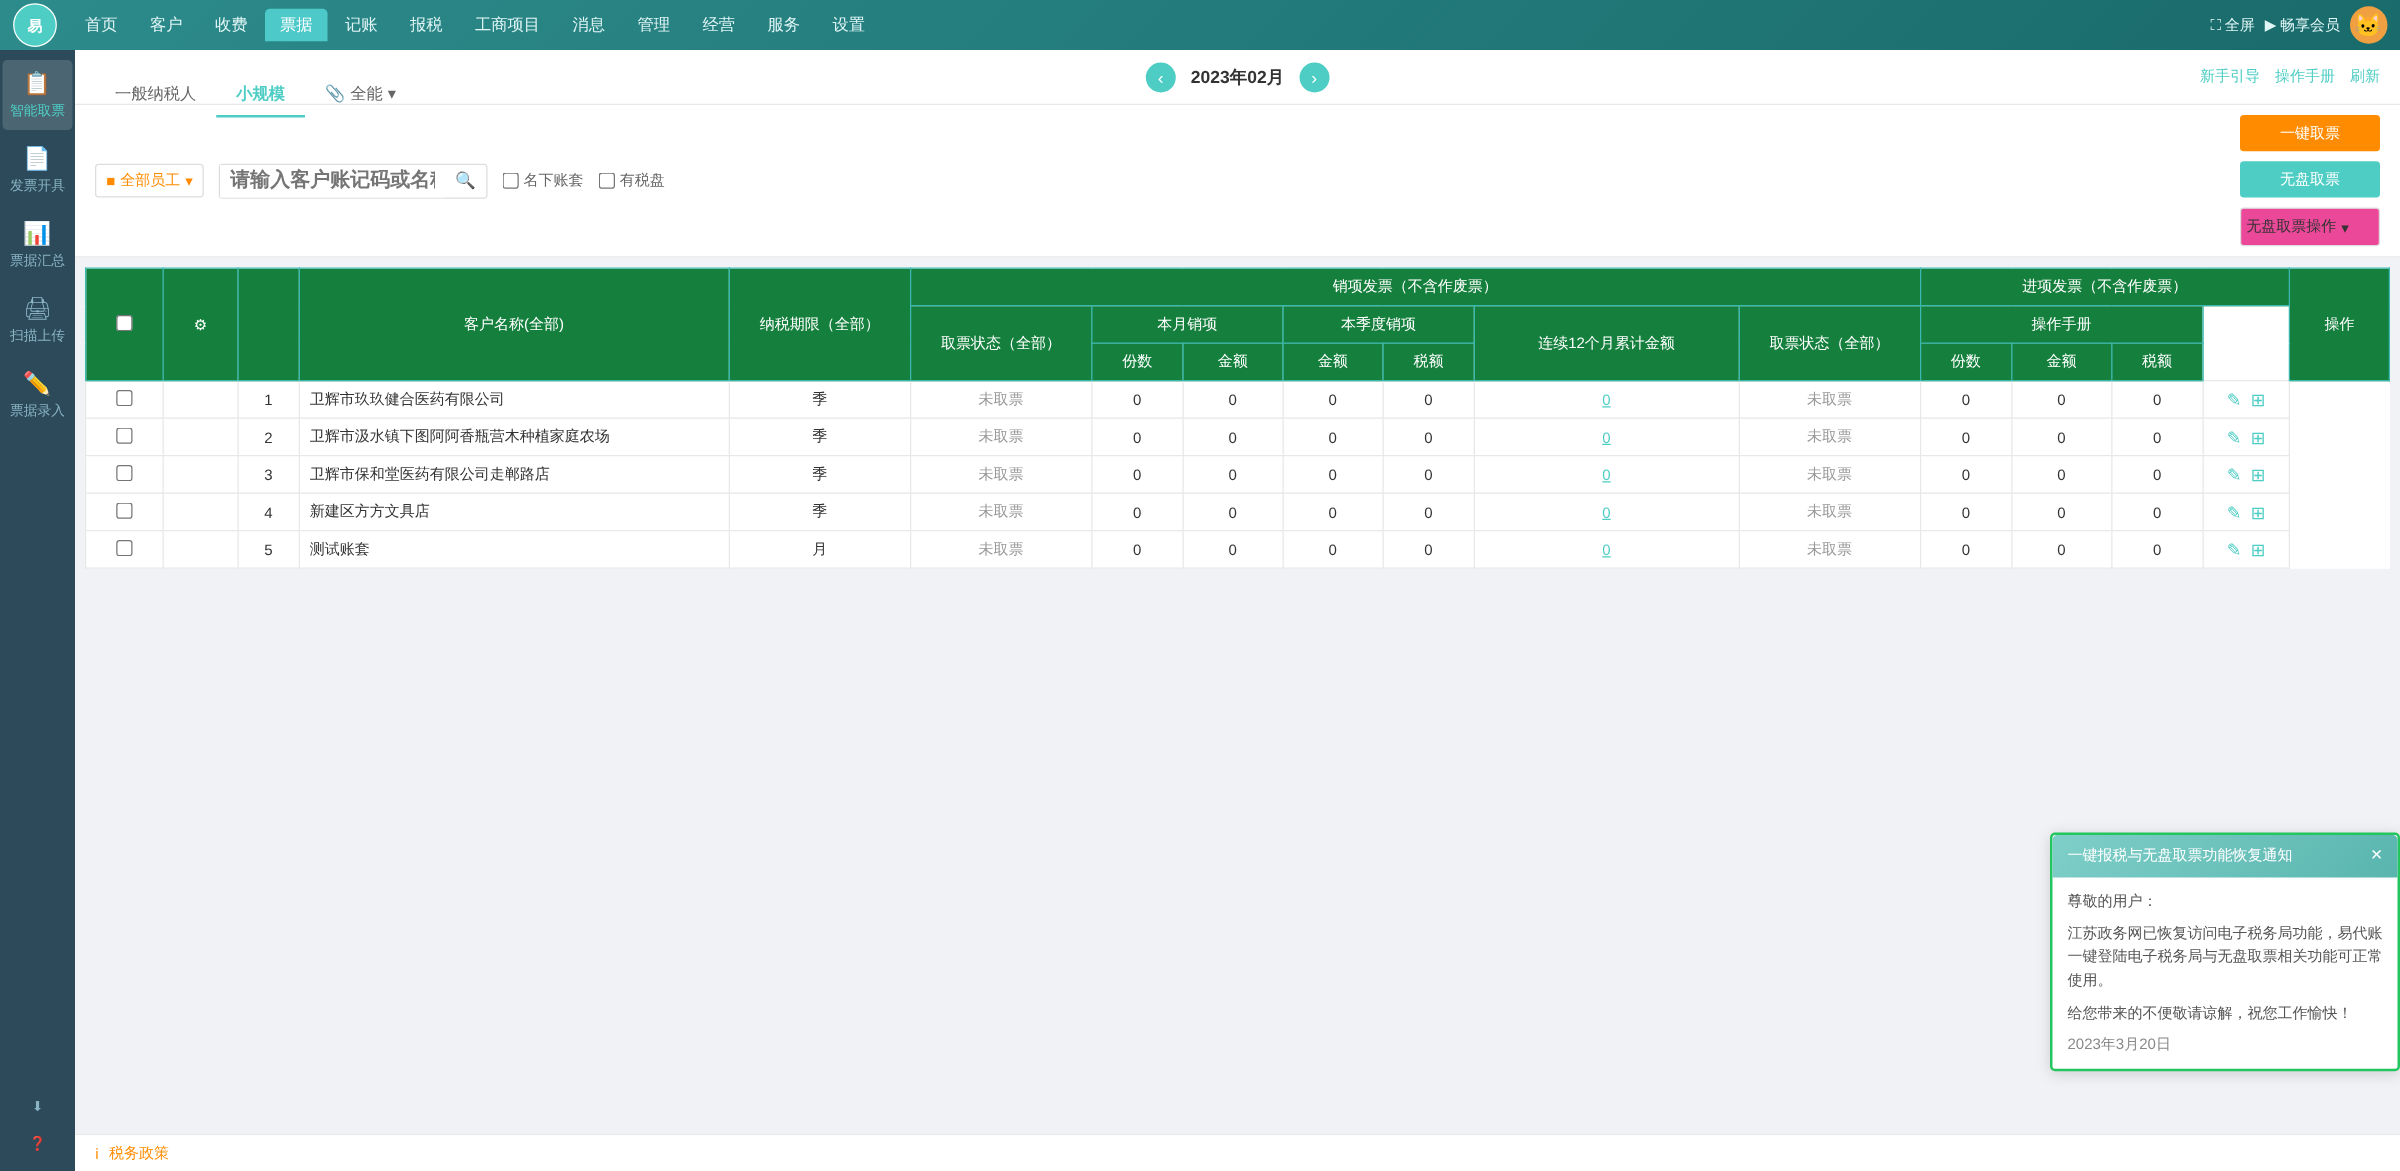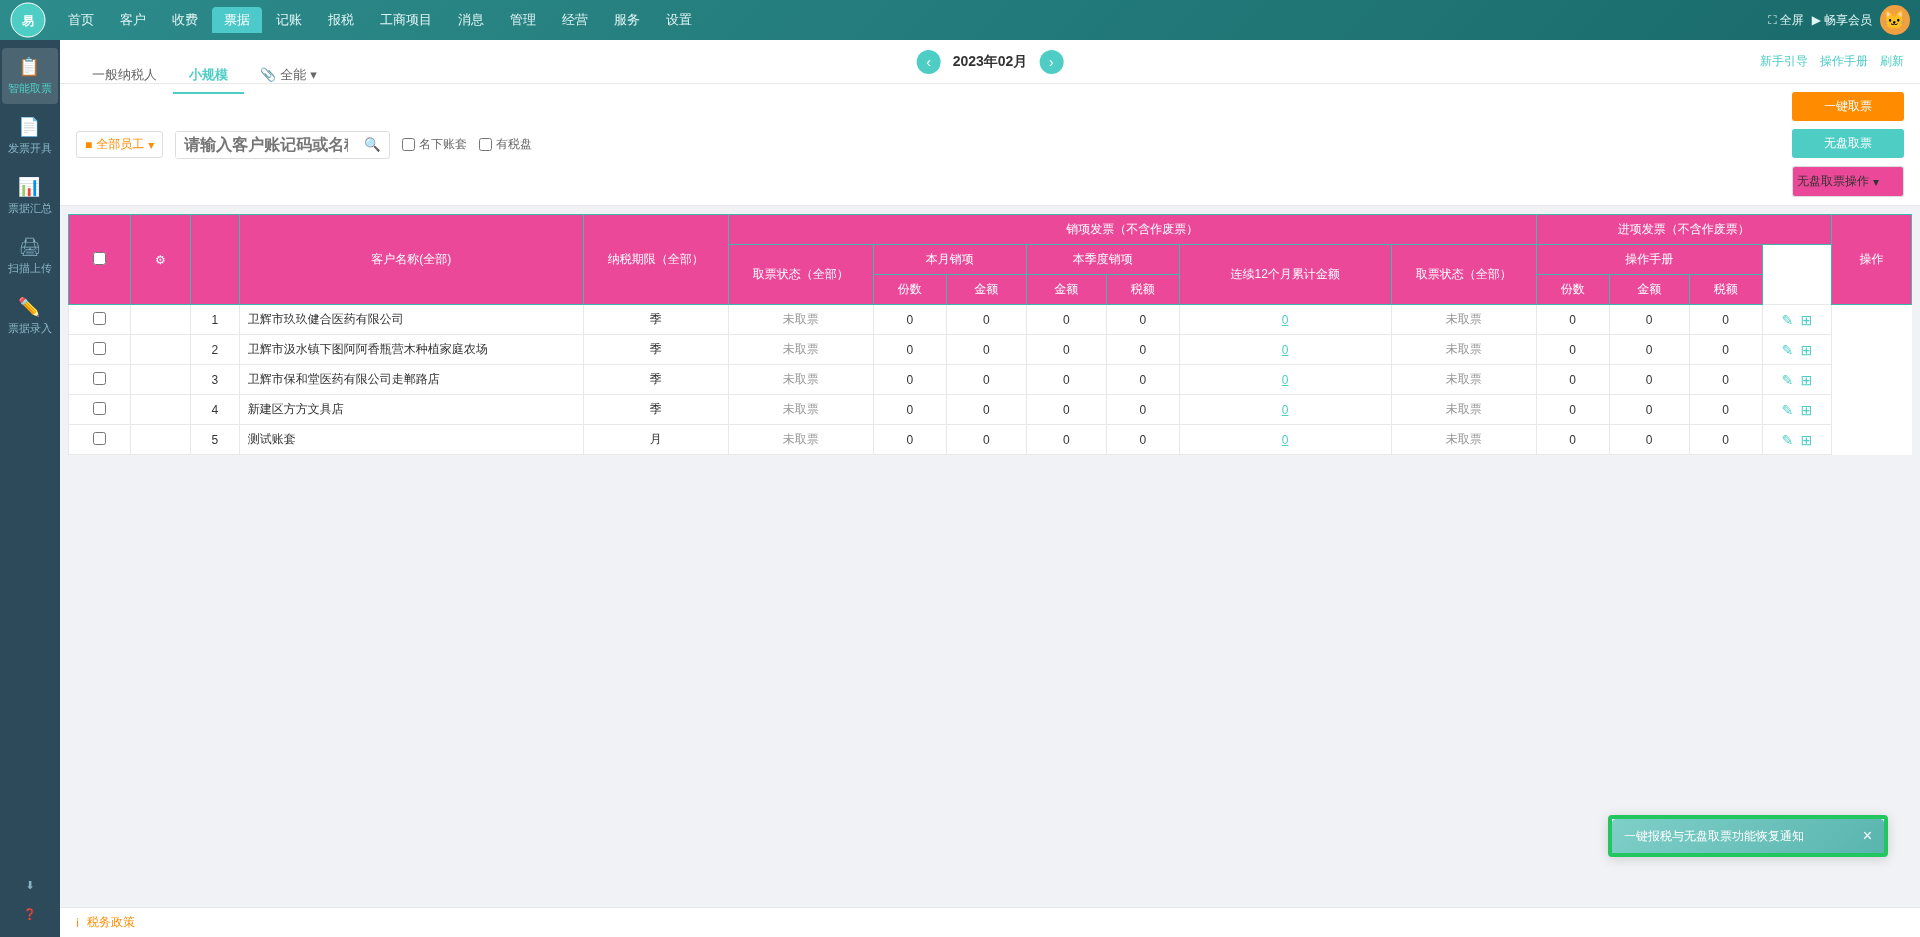--- a/index.html
+++ b/index.html
@@ -85,21 +85,21 @@
     }
     .search-input-wrap { display: flex; align-items: center; border: 1px solid #ddd; border-radius: 3px; }
     .search-input { border: none; outline: none; padding: 4px 8px; font-size: 16px; width: 180px; font-weight: bold; }
     .search-btn { background: none; border: none; cursor: pointer; padding: 4px 8px; color: #999; }
     .checkbox-label { display: flex; align-items: center; gap: 4px; font-size: 12px; color: #666; cursor: pointer; justify-content: space-between; }
 
     
     .table-wrap { flex: 1; overflow: auto; padding: 8px; }
     .data-table { width: 100%; border-collapse: collapse; background: #fff; font-size: 12px; }
     .data-table th {
-      background: #ec4899; color: #fff; padding: 6px 24px; text-align: center;
+      background: #15803d; color: #fff; padding: 6px 24px; text-align: center;
       border: 1px solid #3bb8b0; white-space: nowrap; font-weight: normal;
     }
     .data-table td {
       padding: 6px 8px; text-align: center; border: 1px solid #e8e8e8;
       white-space: nowrap; color: #333;
     }
     .data-table td.left { text-align: left; }
     .data-table td.link { color: #4ecdc4; cursor: pointer; text-decoration: underline; }
     .data-table .num-cell { color: #333; }
     .data-table .status-untaken { color: #999; }
@@ -115,22 +115,22 @@
     .col-op { width: 80px; }
 
     
     input[type=checkbox] { cursor: pointer; }
 
     
     .action-icon { color: #4ecdc4; cursor: pointer; margin: 0 2px; font-size: 14px; }
 
     
     .notification-popup {
-      position: fixed; bottom: 80px; right: 32px;
-      width: 280px; background: #fff; border: 4px solid #22c55e;
+      position: fixed; bottom: 80px; right: 0;
+      width: 280px; background: #fff; border: 2px solid #22c55e;
       border-radius: 4px; box-shadow: 0 2px 12px rgba(0,0,0,0.15);
       font-size: 12px; z-index: 200;
     }
     .notif-header {
       background: linear-gradient(135deg, #7ecfc8, #5ab5af);
       color: #fff; padding: 8px 12px; display: flex; justify-content: space-between;
       align-items: center; border-radius: 4px 4px 0 0;
     }
     .notif-close { cursor: pointer; background: none; border: none; color: #fff; font-size: 16px; }
     .notif-body { padding: 10px 12px; line-height: 1.6; color: #555; }
@@ -448,13 +448,19 @@
       <span class="tax-policy-link">税务政策</span>
     </div>
   </div>
 </div>
 
 <div class="notification-popup">
   <div class="notif-header">
     <span>一键报税与无盘取票功能恢复通知</span>
     <button class="notif-close">×</button>
   </div>
+  <div class="notif-body">
+    <p>尊敬的用户：</p>
+    <p style="margin-top:6px;">江苏政务网已恢复访问电子税务局功能，易代账一键登陆电子税务局与无盘取票相关功能可正常使用。</p>
+    <p style="margin-top:6px;">给您带来的不便敬请谅解，祝您工作愉快！</p>
+    <p class="notif-date" style="margin-top:6px;">2023年3月20日</p>
+  </div>
 </div>
 
 </body></html>

